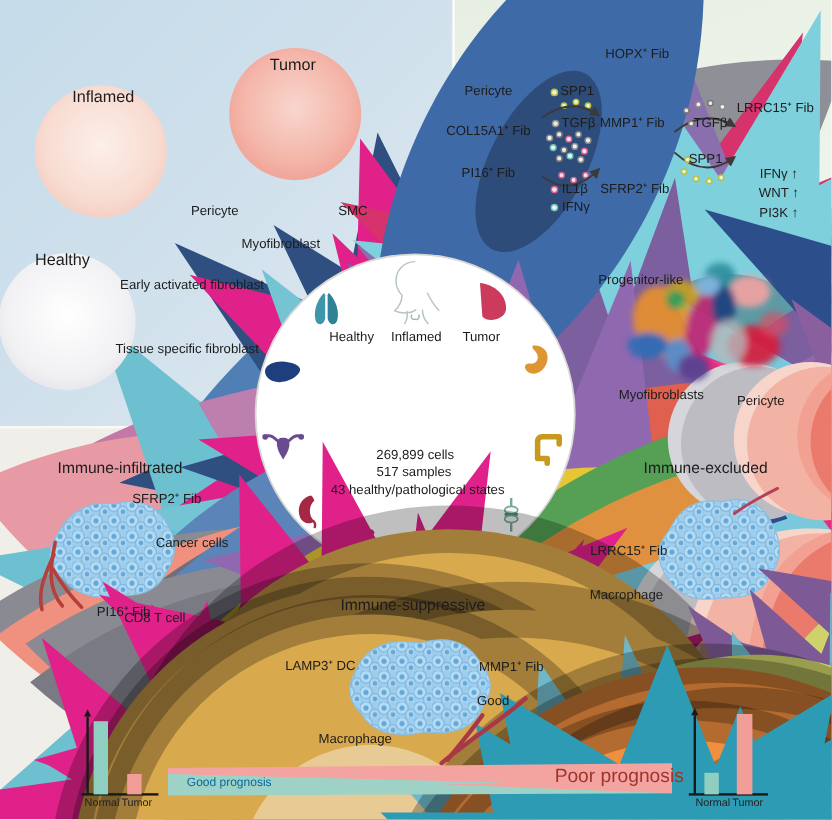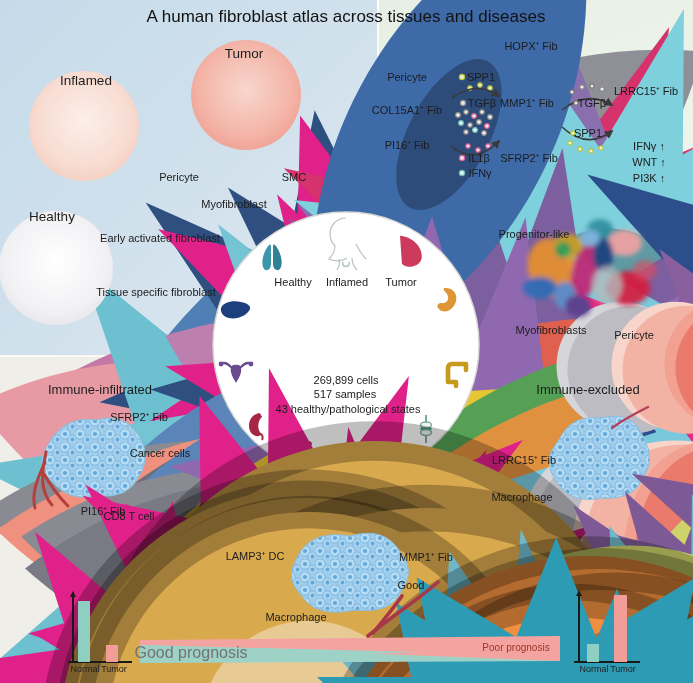--- a/index.html
+++ b/index.html
@@ -11,22 +11,22 @@
          background:linear-gradient(160deg,#e7efe4 0%,#eef4ea 55%,#f5f8f3 100%);}
   .vline{position:absolute;left:377px;top:0;width:2px;height:355px;background:#fbfcfb;}
   .hline{position:absolute;left:0;top:355px;width:693px;height:2px;background:#faf9f6;}
   #gfx{position:absolute;left:0;top:0;}
   .lbl{position:absolute;transform:translate(-50%,-50%);font-size:11px;color:#1c1c1c;
        white-space:nowrap;text-align:center;line-height:1.18;}
   .f13{font-size:13.5px;}
   .h1{font-size:17px;color:#121212;}
   .h2{font-size:13px;font-weight:normal;}
   .two{white-space:normal;width:122px;}
-  .progL{font-size:16px;color:#737373;}
-  .progR{font-size:10px;color:#9e342b;}
+  .progL{font-size:10px;color:#0369a1;}
+  .progR{font-size:16px;color:#9e342b;}
   .small{font-size:9px;color:#222;}
   .bar{position:absolute;bottom:21px;width:12px;}
   .axv{position:absolute;width:1.5px;background:#1a1a1a;}
   .axh{position:absolute;height:1.5px;background:#1a1a1a;}
   .axarrow{position:absolute;width:0;height:0;border-left:3.5px solid transparent;
            border-right:3.5px solid transparent;border-bottom:6px solid #1a1a1a;}
 </style>
 </head>
 <body>
 
@@ -357,21 +357,20 @@
       </g>
     </g>
 
     <g>
       <polygon points="140,644 560,655 560,661 140,663" fill="#9ed2c7"></polygon>
       <polygon points="140,640 560,636 560,661 140,645" fill="#f4a4a0"></polygon>
       <polygon points="140,645 420,652 140,662" fill="#9ed2c7"></polygon>
     </g>
   </svg>
 
-  <div class="lbl h1" style="left:346px;top:17px">A human fibroblast atlas across tissues and diseases</div>
 
   <div class="lbl f13" style="left:86px;top:81px">Inflamed</div>
   <div class="lbl f13" style="left:244px;top:54px">Tumor</div>
   <div class="lbl f13" style="left:52px;top:217px">Healthy</div>
   <div class="lbl" style="left:179px;top:177px">Pericyte</div>
   <div class="lbl" style="left:294px;top:177px">SMC</div>
   <div class="lbl" style="left:234px;top:204px">Myofibroblast</div>
   <div class="lbl two" style="left:160px;top:238px">Early activated fibroblast</div>
   <div class="lbl two" style="left:156px;top:292px">Tissue specific fibroblast</div>
 
@@ -406,21 +405,22 @@
   <div class="lbl h2" style="left:100px;top:390px">Immune-infiltrated</div>
   <div class="lbl" style="left:139px;top:417px">SFRP2⁺ Fib</div>
   <div class="lbl" style="left:160px;top:453px">Cancer cells</div>
   <div class="lbl" style="left:129px;top:516px">CD8 T cell</div>
   <div class="lbl" style="left:103px;top:511px">PI16⁺ Fib</div>
 
   <div class="lbl h2" style="left:588px;top:390px">Immune-excluded</div>
   <div class="lbl" style="left:524px;top:460px">LRRC15⁺ Fib</div>
   <div class="lbl" style="left:522px;top:497px">Macrophage</div>
 
-  <div class="lbl" style="left:255px;top:556px">LAMP3⁺ DC</div>
+  <div class="lbl h2" style="left:344px;top:504px">Immune-suppressive</div>
+  <div class="lbl" style="left:267px;top:556px">LAMP3⁺ DC</div>
   <div class="lbl" style="left:426px;top:557px">MMP1⁺ Fib</div>
   <div class="lbl" style="left:411px;top:585px">Good</div>
   <div class="lbl" style="left:296px;top:617px">Macrophage</div>
 
   <div class="lbl progL" style="left:191px;top:653px">Good prognosis</div>
   <div class="lbl progR" style="left:516px;top:648px">Poor prognosis</div>
 
   <div class="axv" style="left:72px;top:597px;height:65px"></div>
   <div class="axarrow" style="left:69.5px;top:591px"></div>
   <div class="axh" style="left:68px;top:661px;width:64px"></div>

